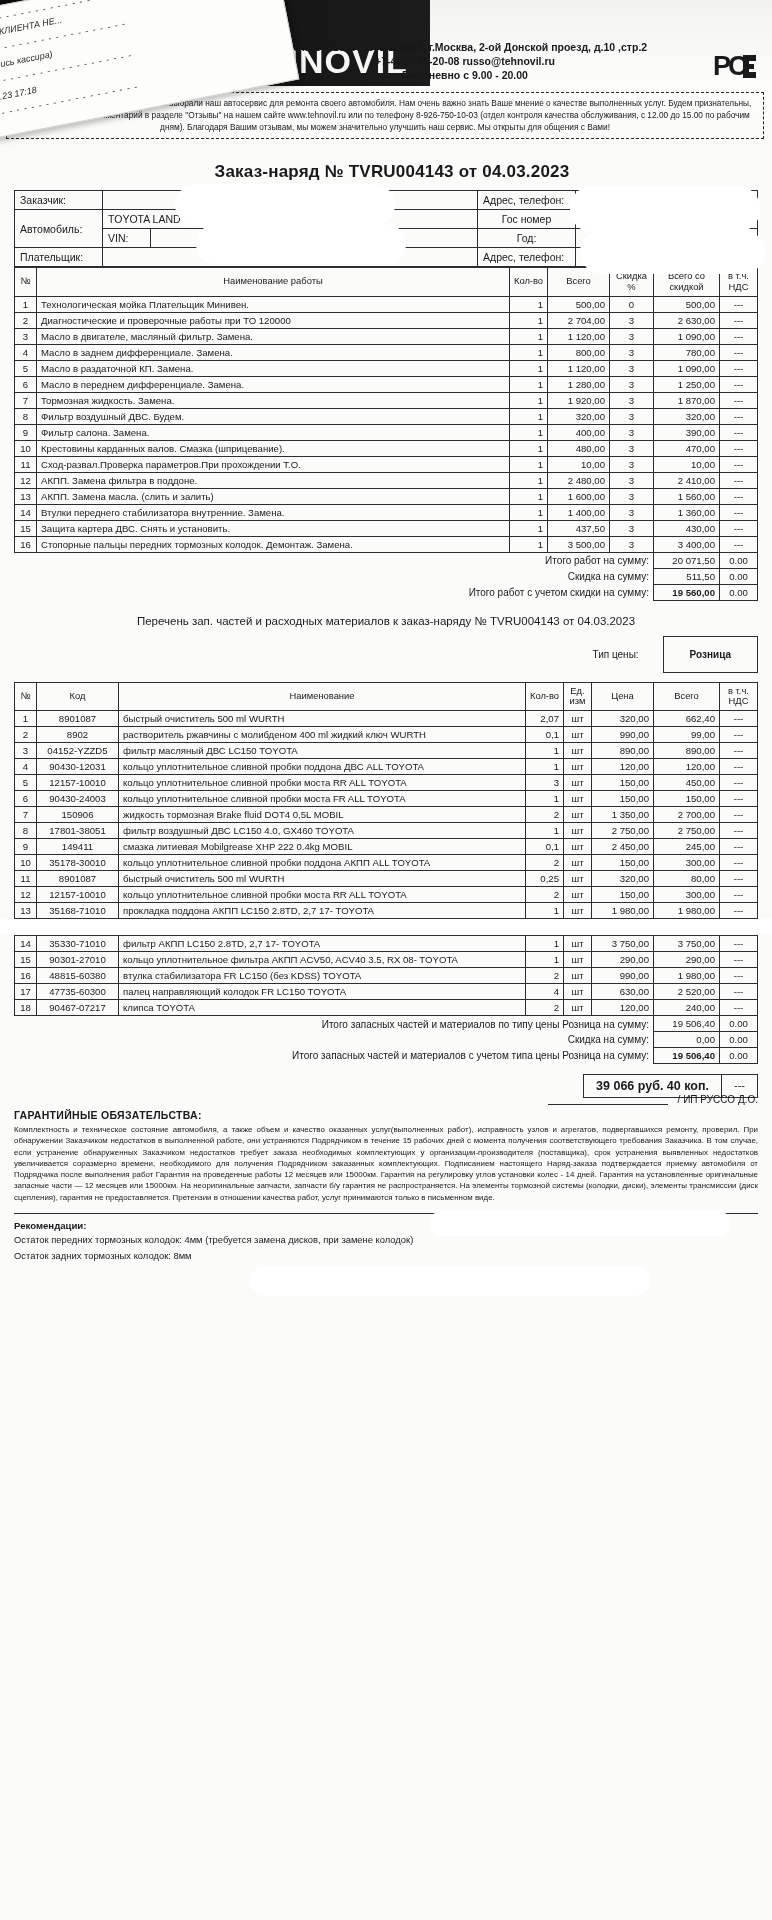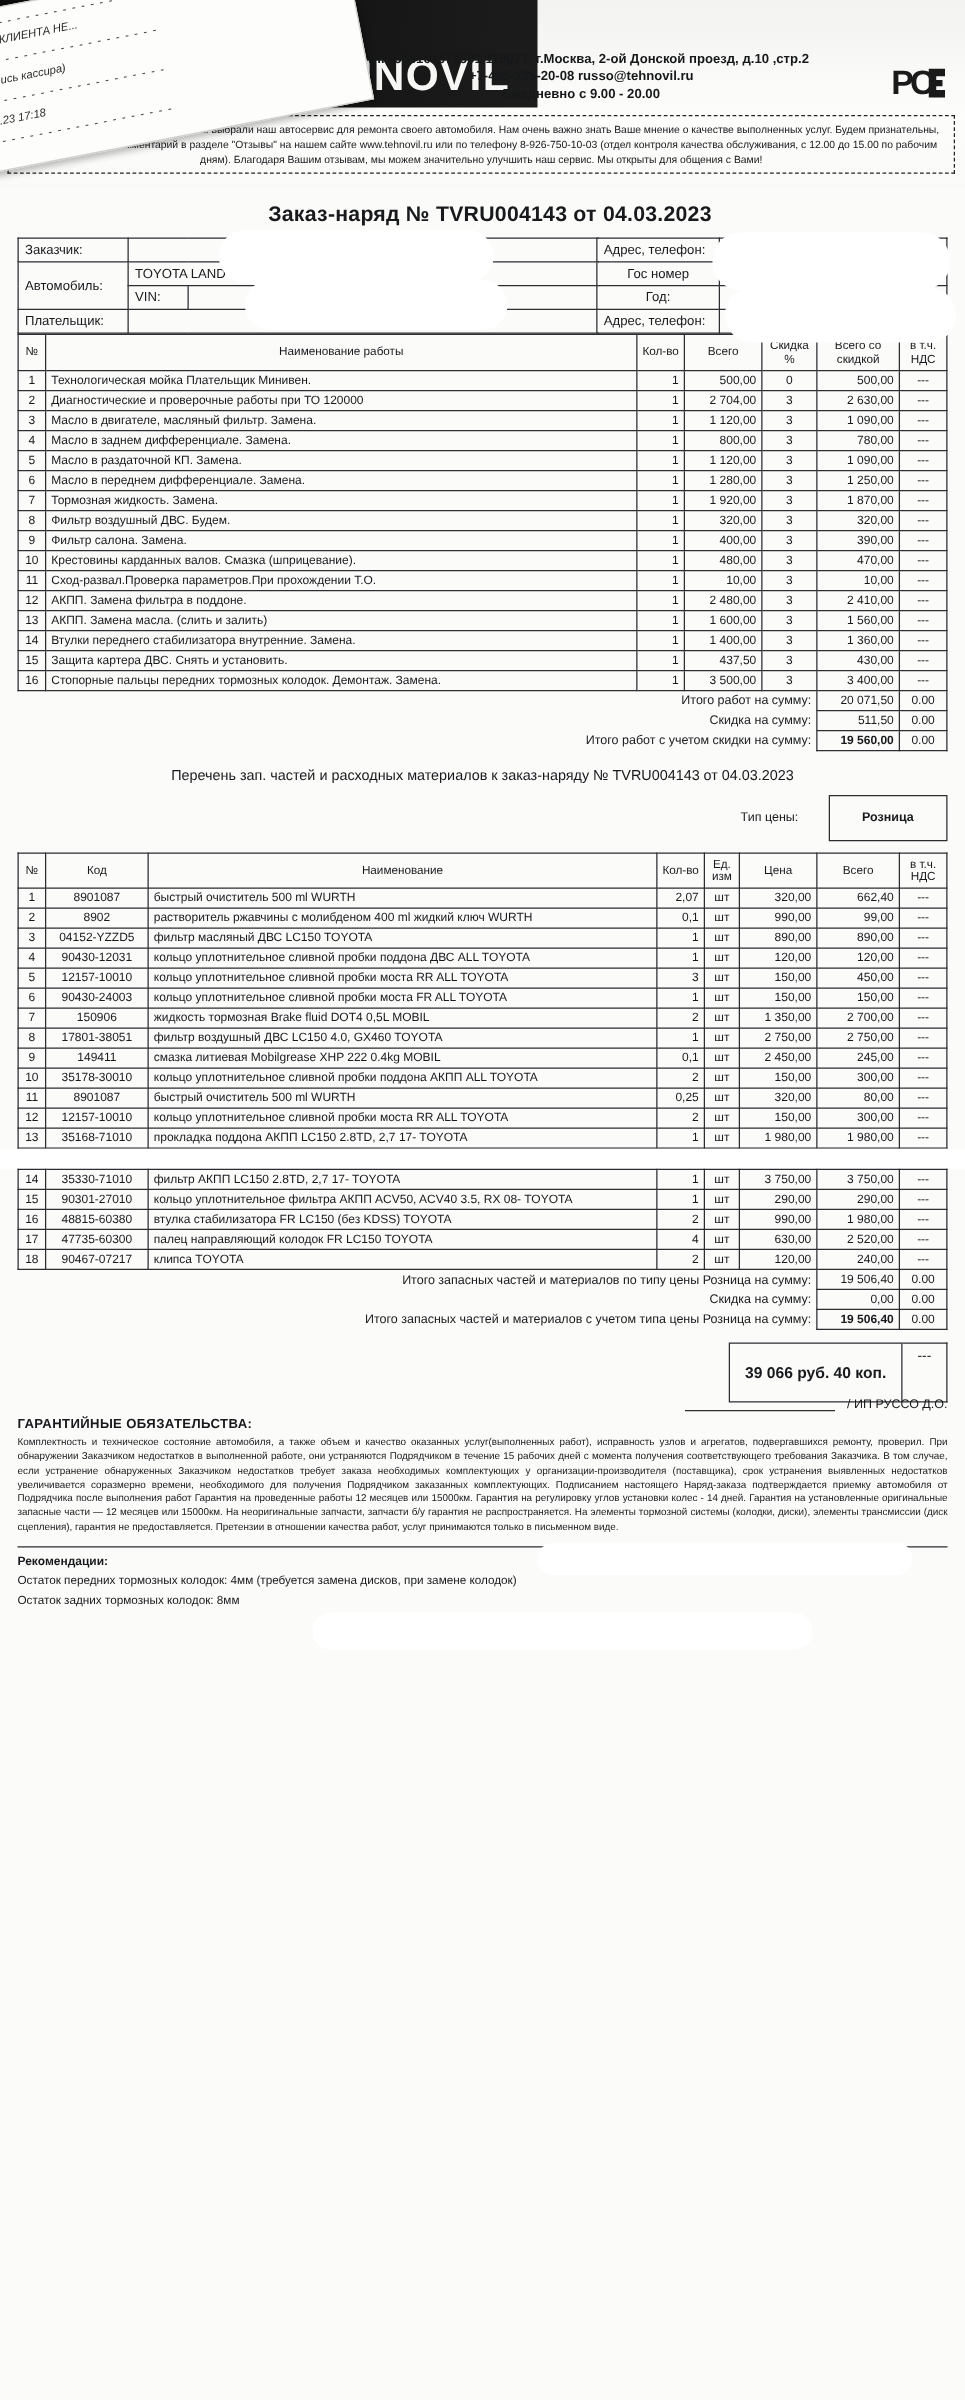--- a/index.html
+++ b/index.html
@@ -109,21 +109,21 @@
   }
   .price-type .box { border:1px solid #2b2d30; padding:12px 26px; font-weight:bold; font-size:10px; }
 
   
   .seam { height:16px; background:#ffffff; }
 
   
   .grand {
     display:flex; justify-content:flex-end; align-items:stretch; padding:0 14px; margin-top:10px;
   }
-  .grand .g-box { border:1px solid #2b2d30; padding:16px 12px; font-size:12.5px; font-weight:bold; }
+  .grand .g-box { border:1px solid #2b2d30; padding:4px 12px; font-size:12.5px; font-weight:bold; }
   .grand .g-nds { border:1px solid #2b2d30; border-left:none; padding:4px 12px; font-size:11px; }
 
   .summary-box {
     margin:10px 14px 0 14px; border:1px solid #2b2d30; padding:5px 8px;
     text-align:center; font-size:9.8px; line-height:1.5;
   }
 
   
   .guar { padding:8px 14px 0 14px; }
   .guar-head { font-size:10.5px; font-weight:bold; letter-spacing:.3px; }

